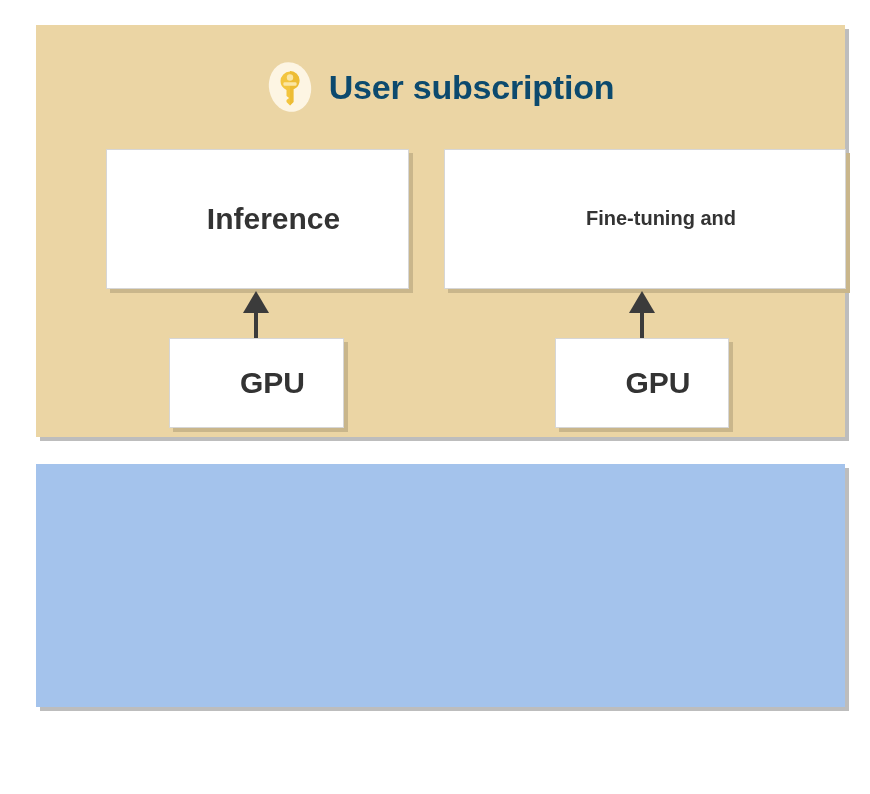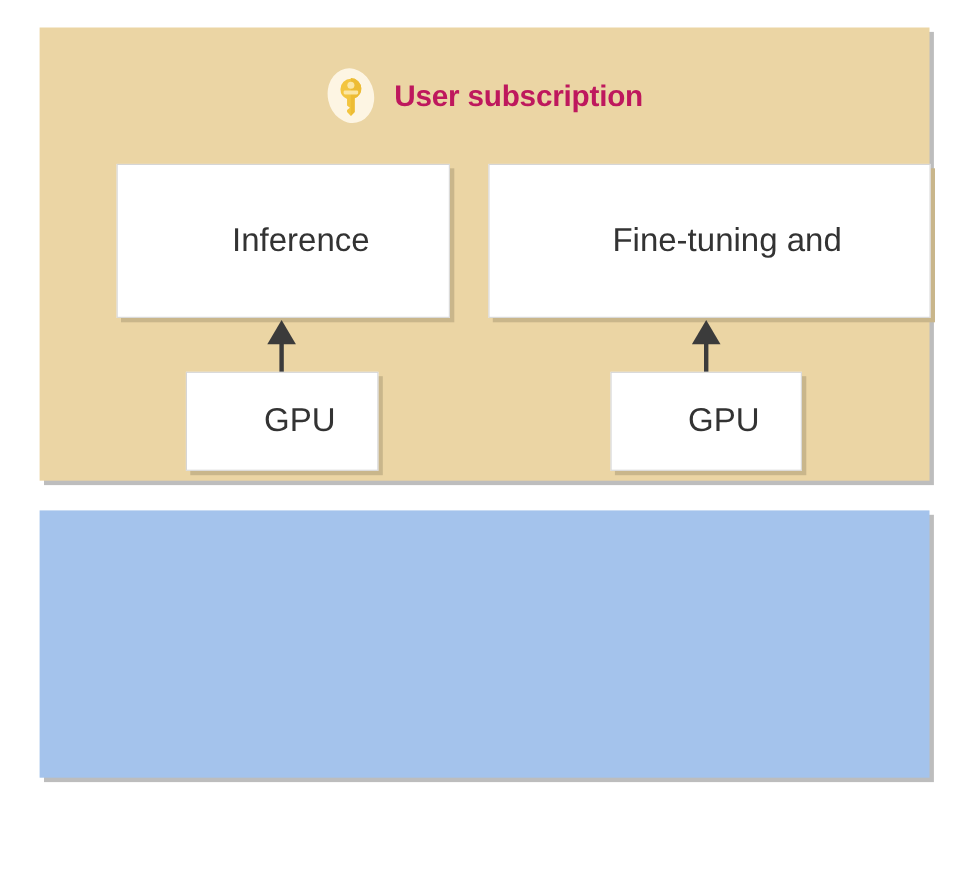--- a/index.html
+++ b/index.html
@@ -70,39 +70,39 @@
     justify-content: center;
     gap: 16px;
   }
   #key-icon {
     width: 46px;
     height: 52px;
     flex: 0 0 auto;
     display: block;
   }
   #subscription-title {
-    font-size: 27px;
+    font-size: 34px;
     font-weight: bold;
-    color: #be185d;
+    color: #0c4a6e;
     letter-spacing: -0.2px;
     white-space: nowrap;
   }
 
   
   .wbox {
     position: absolute;
     box-sizing: border-box;
     background: #ffffff;
     border: 1px solid #d6d6d6;
     display: flex;
     align-items: center;
     justify-content: center;
     text-align: center;
     color: #333333;
-    font-weight: normal;
+    font-weight: bold;
     padding-left: 32px;
   }
   .wbox-shadow {
     position: absolute;
     background: #c9b68b;
   }
 
   #inference-box {
     left: 70px;
     top: 124px;
@@ -116,21 +116,21 @@
     top: 128px;
     width: 303px;
     height: 140px;
   }
 
   #jobs-box {
     left: 408px;
     top: 124px;
     width: 402px;
     height: 140px;
-    font-size: 30px;
+    font-size: 20px;
     line-height: 1.38;
   }
   #jobs-box-shadow {
     left: 412px;
     top: 128px;
     width: 402px;
     height: 140px;
   }
 
   #gpu-box-left {

